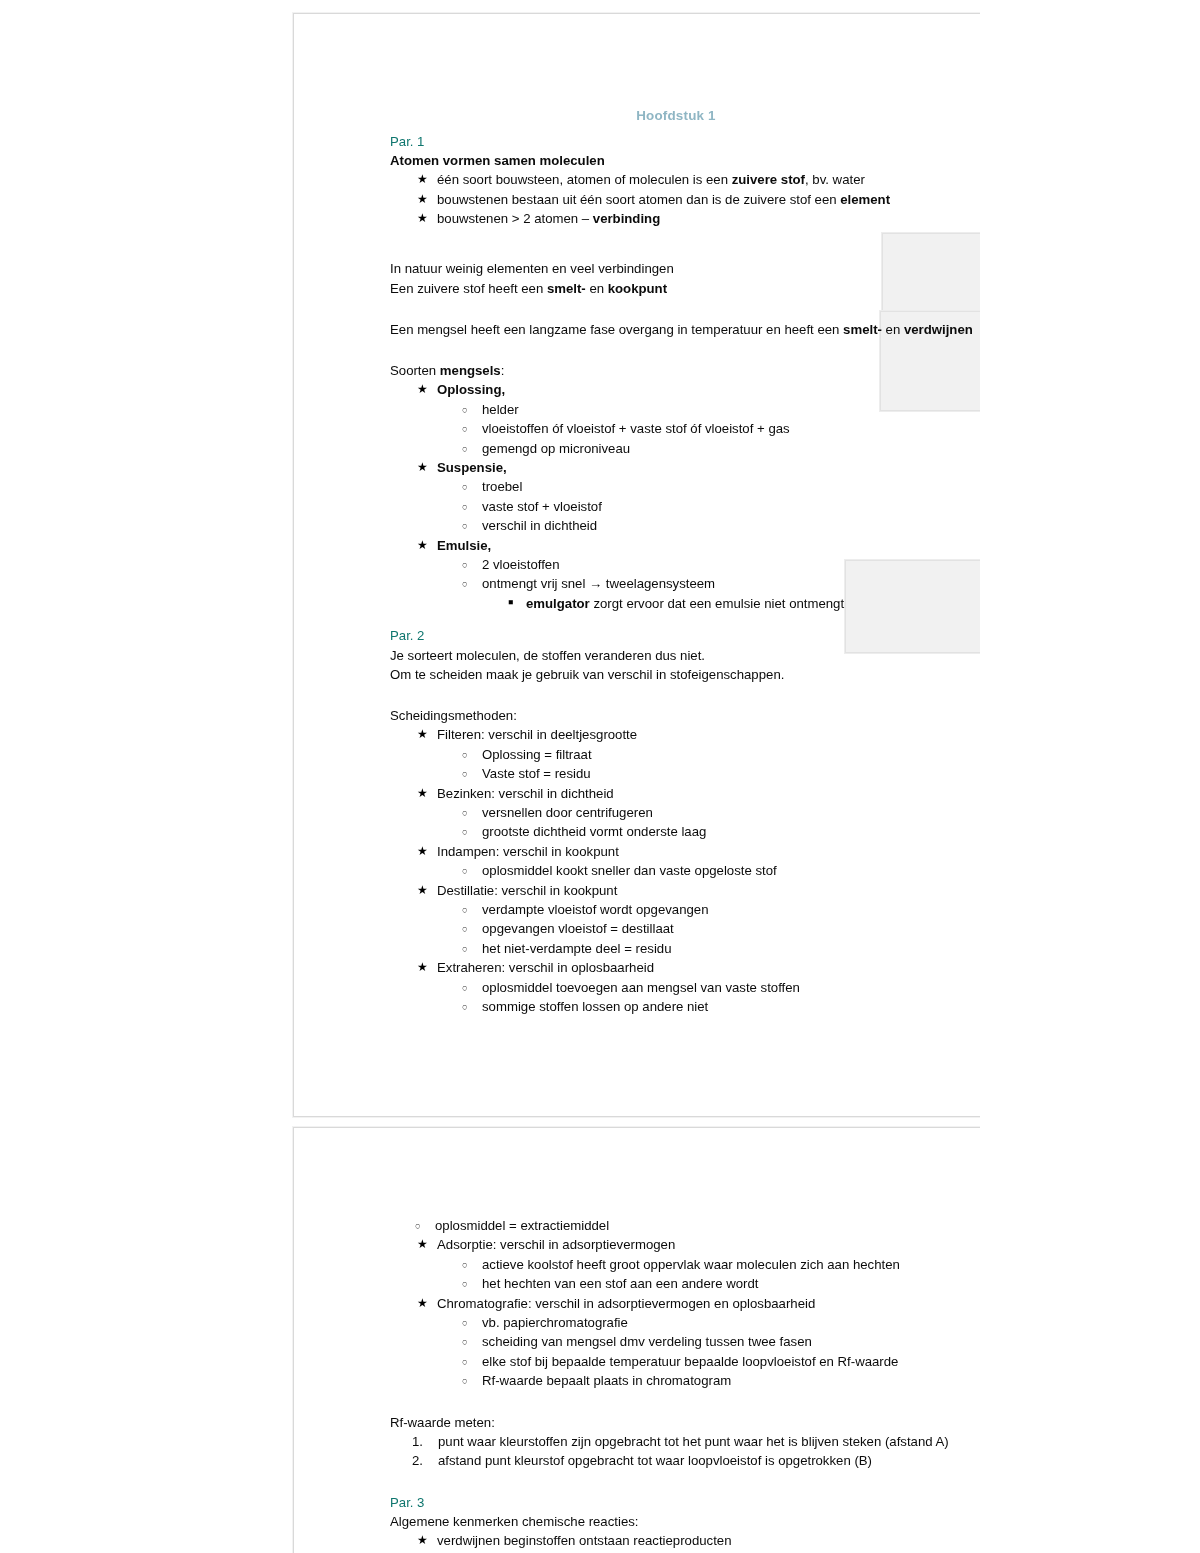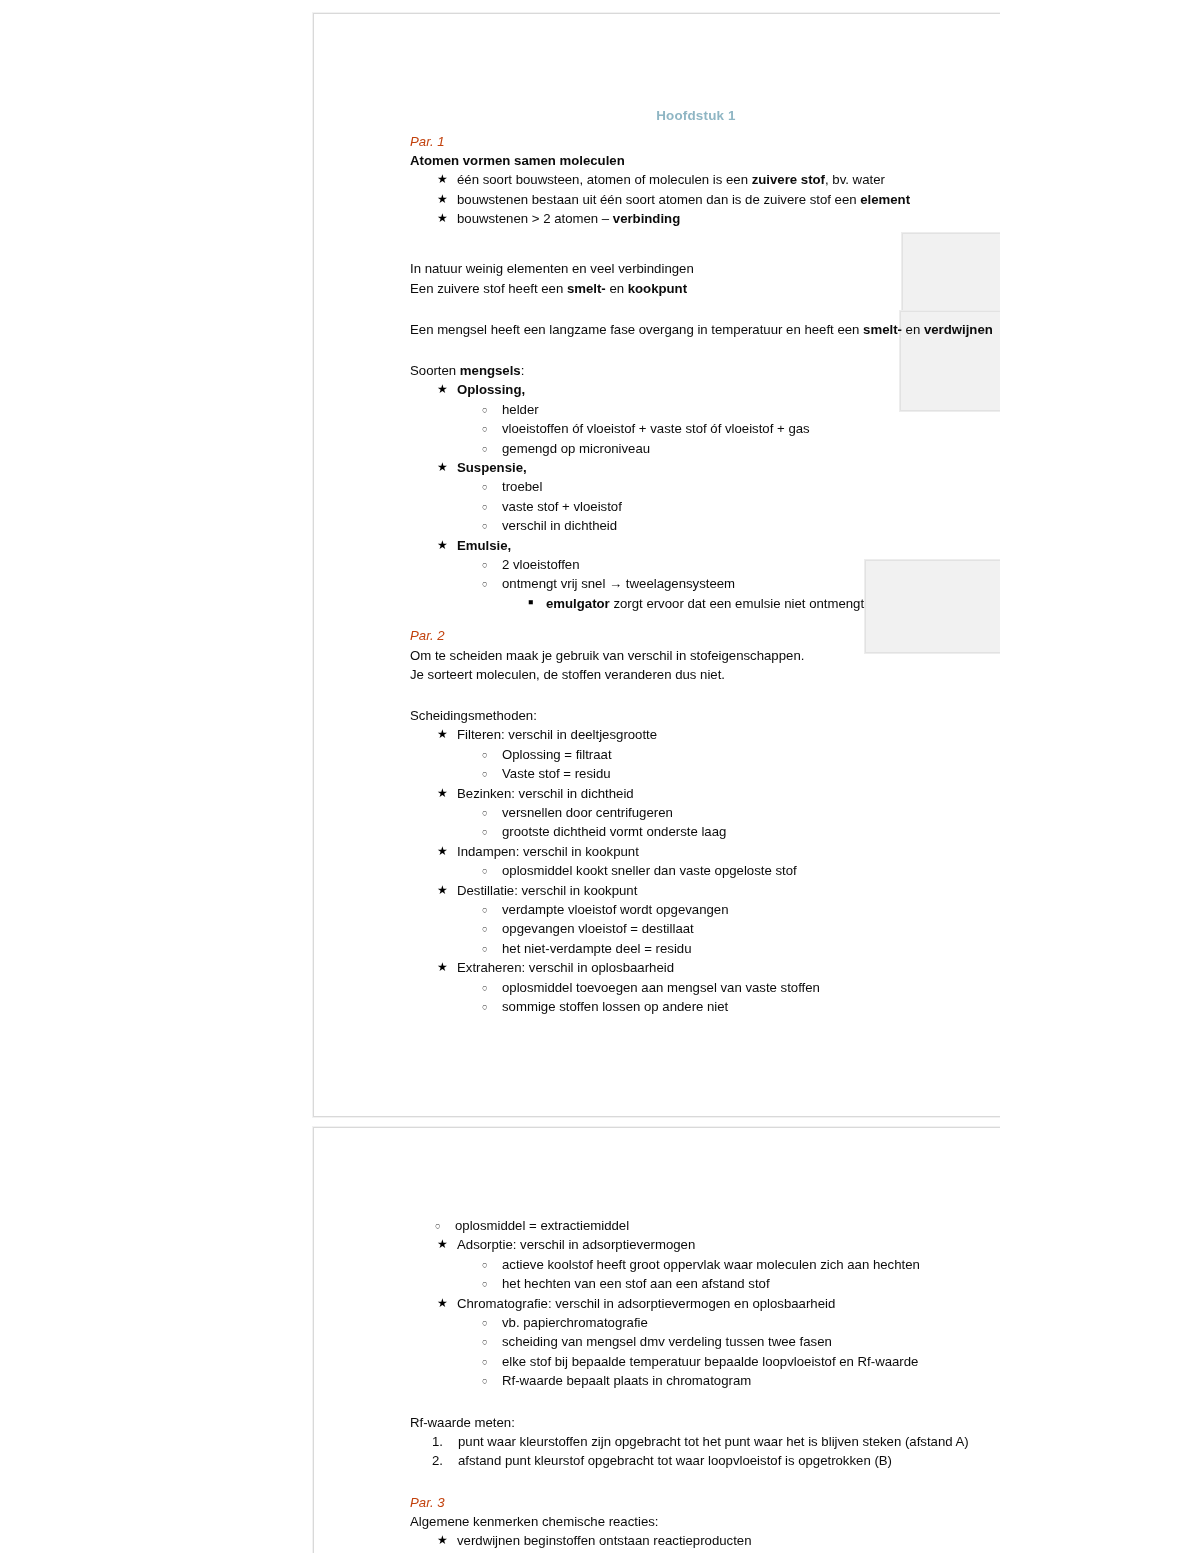--- a/index.html
+++ b/index.html
@@ -15,21 +15,20 @@
     color: #000000;
     -webkit-font-smoothing: antialiased;
   }
 
   .doc-viewer {
     width: 980px;
     min-height: 1553px;
     position: relative;
     background: #ffffff;
     overflow: hidden;
-    margin-left: 20px;
   }
 
   
   .page {
     position: absolute;
     left: 293px;
     width: 782px;
     background: #ffffff;
     border: 1px solid #d9d9d9;
     box-shadow: 0 0 0 1px #f2f2f2;
@@ -60,22 +59,21 @@
   .chapter-title {
     text-align: center;
     font-weight: bold;
     font-size: 13.4px;
     color: #8fb6c4;
     letter-spacing: 0.2px;
     margin: 0 0 6px 0;
     padding-right: 90px;
   }
   .par-heading {
-    font-style: italic;
-    color: #c2410c;
+    color: #0f766e;
     font-size: 13.2px;
     margin: 0;
     padding: 0;
   }
 
   .lead {
     margin: 0;
     font-weight: bold;
     font-size: 13.2px;
   }
@@ -274,22 +272,22 @@
                 </ul>
               </li>
             </ul>
           </li>
         </ul>
 
         <div class="spacer-sm"></div>
 
         <div class="par-heading">Par. 2</div>
 
+        <div class="para">Je sorteert moleculen, de stoffen veranderen dus niet.</div>
         <div class="para">Om te scheiden maak je gebruik van verschil in stofeigenschappen.</div>
-        <div class="para">Je sorteert moleculen, de stoffen veranderen dus niet.</div>
 
         <div class="spacer-md"></div>
 
         <div class="para">Scheidingsmethoden:</div>
 
         <ul class="lvl1">
 
           <li>
             <span class="marker">★</span>
             <span class="txt">Filteren: verschil in deeltjesgrootte</span>
@@ -386,21 +384,21 @@
           <li>
             <span class="marker">★</span>
             <span class="txt">Adsorptie: verschil in adsorptievermogen</span>
             <ul class="lvl2">
               <li>
                 <span class="marker">○</span>
                 <span class="txt">actieve koolstof heeft groot oppervlak waar moleculen zich aan hechten</span>
               </li>
               <li>
                 <span class="marker">○</span>
-                <span class="txt">het hechten van een stof aan een afstand stof</span>
+                <span class="txt">het hechten van een stof aan een andere wordt</span>
               </li>
             </ul>
           </li>
 
           <li>
             <span class="marker">★</span>
             <span class="txt">Chromatografie: verschil in adsorptievermogen en oplosbaarheid</span>
             <ul class="lvl2">
               <li>
                 <span class="marker">○</span>

